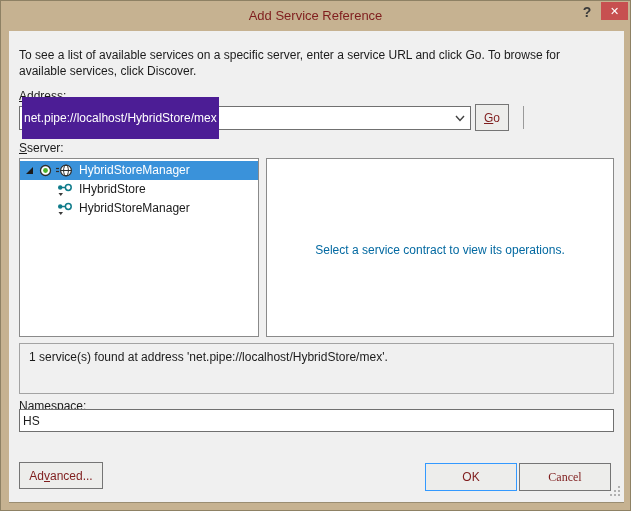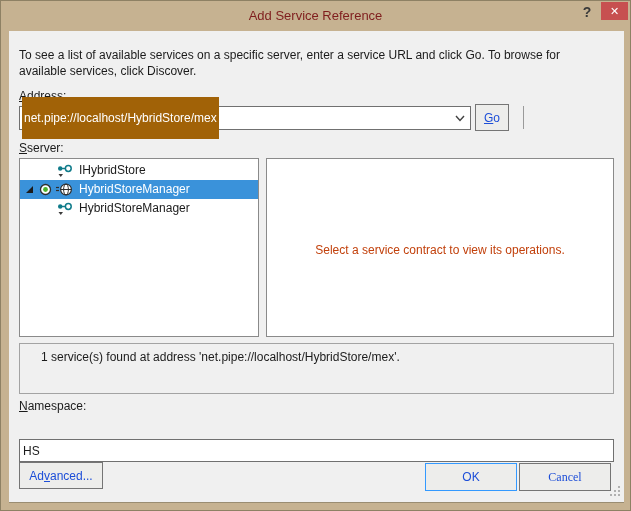--- a/index.html
+++ b/index.html
@@ -34,26 +34,26 @@
 
   .field-label { position:absolute; }
   .ak { text-decoration:underline; }
 
   .lbl-address { left:10px; top:58px;text-align:right; }
   .combo {
     position:absolute; left:10px; top:75px; width:452px; height:24px;
     background:#fff; border:1px solid #707070; display:flex; align-items:center;
     padding:0 20px 0 2px; cursor:default;
   }
-  .combo .sel { background:#a16207; color:#fff; padding:14px 2px; white-space:nowrap; }
+  .combo .sel { background:#4c1d95; color:#fff; padding:14px 2px; white-space:nowrap; }
   .combo .chev { position:absolute; right:5px; top:8px; }
 
   .btn {
     position:absolute; background:#ededeb; border:1px solid #757575;
-    font-size:12px; color:#1d4ed8; text-align:center; cursor:default;
+    font-size:12px; color:#7f1d1d; text-align:center; cursor:default;
     display:flex; align-items:center; justify-content:center;
     font-family:"Liberation Sans","DejaVu Sans",sans-serif;
   }
   .btn-go { left:466px; top:73px; width:34px; height:27px; }
   .vsep { position:absolute; left:514px; top:75px; width:1px; height:23px; background:#9a9a9a; }
   .btn-discover { left:528px; top:73px; width:78px; height:27px; padding-right:16px; }
   .split-divider { position:absolute; right:16px; top:3px; bottom:3px; width:1px; background:#9a9a9a; }
   .split-arrow {
     position:absolute; right:4px; top:12px; width:0; height:0;
     border-left:4px solid transparent; border-right:4px solid transparent;
@@ -76,31 +76,31 @@
     border-left:7px solid transparent; border-bottom:7px solid #1c1c1c;
   }
   .tree-icon { margin-right:4px; display:inline-flex; }
   .tree-label { padding-left:2px; }
 
   .ops-panel {
     position:absolute; left:257px; top:127px; width:348px; height:179px;
     background:#fff; border:1px solid #8a8a8a;
   }
   .ops-empty {
-    position:absolute; left:0; right:0; top:84px; text-align:center; color:#c2410c;
+    position:absolute; left:0; right:0; top:84px; text-align:center; color:#0369a1;
   }
 
   .status-box {
     position:absolute; left:10px; top:312px; width:595px; height:51px;
-    background:#f0f0f0; border:1px solid #a3a3a3; padding:6px 21px;
+    background:#f0f0f0; border:1px solid #a3a3a3; padding:6px 9px;
   }
 
   .lbl-namespace { left:10px; top:368px; }
   .ns-input {
-    position:absolute; left:10px; top:408px; width:595px; height:23px;
+    position:absolute; left:10px; top:378px; width:595px; height:23px;
     background:#fff; border:1px solid #707070; font-size:12px; color:#1b1b1b;
     padding:0 3px; font-family:"Liberation Sans","DejaVu Sans",sans-serif;
   }
 
   .btn-advanced { left:10px; top:431px; width:84px; height:27px;justify-content:center; }
   .btn-ok { left:416px; top:432px; width:92px; height:28px; border:1px solid #3399ff; }
   .btn-cancel { left:510px; top:432px; width:92px; height:28px;font-family:Liberation Serif, serif; }
 
   .grip { position:absolute; right:2px; bottom:4px; width:12px; height:12px; }
   .grip::after {
@@ -141,32 +141,20 @@
         <span><span class="ak">G</span><span>o</span></span>
       </div>
 
     <div class="vsep"></div>
 
 
     <div class="field-label lbl-services"><span class="ak">S</span><span>server:</span></div>
     <div class="field-label lbl-operations"><span class="ak">O</span><span>perations:</span></div>
 
     <div class="tree-panel">
-
-      <div class="tree-row row-child">
-        <span class="tree-icon">
-          <svg width="16" height="14" viewBox="0 0 16 14">
-              <line x1="4" y1="4.5" x2="9" y2="4.5" stroke="#0f7b8a" stroke-width="1.5"></line>
-              <circle cx="3.2" cy="4.5" r="2.2" fill="#0f7b8a"></circle>
-              <circle cx="11.3" cy="4.5" r="2.9" fill="#ffffff" stroke="#0f7b8a" stroke-width="1.5"></circle>
-              <path d="M1.5 10 L6 10 L3.75 13 Z" fill="#3a3a3a"></path>
-            </svg>
-        </span>
-        <span class="tree-label">IHybridStore</span>
-      </div>
 
       <div class="tree-row selected row-root">
         <span class="expander"></span>
         <span class="tree-icon">
           <svg width="13" height="13" viewBox="0 0 13 13">
               <circle cx="6.5" cy="6.5" r="5" fill="#ffffff" stroke="#2e2e2e" stroke-width="1.3"></circle>
               <circle cx="6.5" cy="6.5" r="2.4" fill="#4db32c"></circle>
             </svg>
         </span>
         <span class="tree-icon">
@@ -183,20 +171,32 @@
 
       <div class="tree-row row-child">
         <span class="tree-icon">
           <svg width="16" height="14" viewBox="0 0 16 14">
               <line x1="4" y1="4.5" x2="9" y2="4.5" stroke="#0f7b8a" stroke-width="1.5"></line>
               <circle cx="3.2" cy="4.5" r="2.2" fill="#0f7b8a"></circle>
               <circle cx="11.3" cy="4.5" r="2.9" fill="#ffffff" stroke="#0f7b8a" stroke-width="1.5"></circle>
               <path d="M1.5 10 L6 10 L3.75 13 Z" fill="#3a3a3a"></path>
             </svg>
         </span>
+        <span class="tree-label">IHybridStore</span>
+      </div>
+
+      <div class="tree-row row-child">
+        <span class="tree-icon">
+          <svg width="16" height="14" viewBox="0 0 16 14">
+              <line x1="4" y1="4.5" x2="9" y2="4.5" stroke="#0f7b8a" stroke-width="1.5"></line>
+              <circle cx="3.2" cy="4.5" r="2.2" fill="#0f7b8a"></circle>
+              <circle cx="11.3" cy="4.5" r="2.9" fill="#ffffff" stroke="#0f7b8a" stroke-width="1.5"></circle>
+              <path d="M1.5 10 L6 10 L3.75 13 Z" fill="#3a3a3a"></path>
+            </svg>
+        </span>
         <span class="tree-label">HybridStoreManager</span>
       </div>
 
     </div>
 
     <div class="ops-panel">
       <div class="ops-empty">Select a service contract to view its operations.</div>
     </div>
 
     <div class="status-box">

